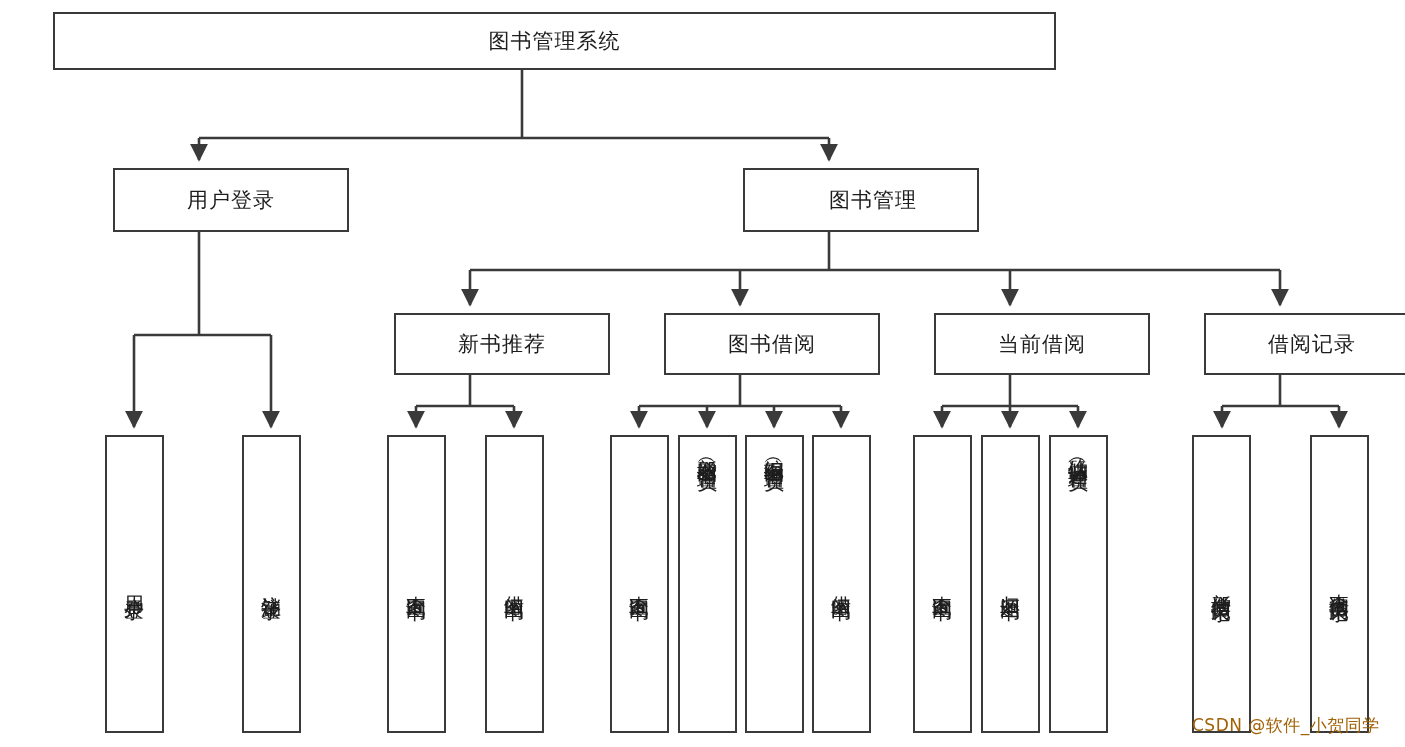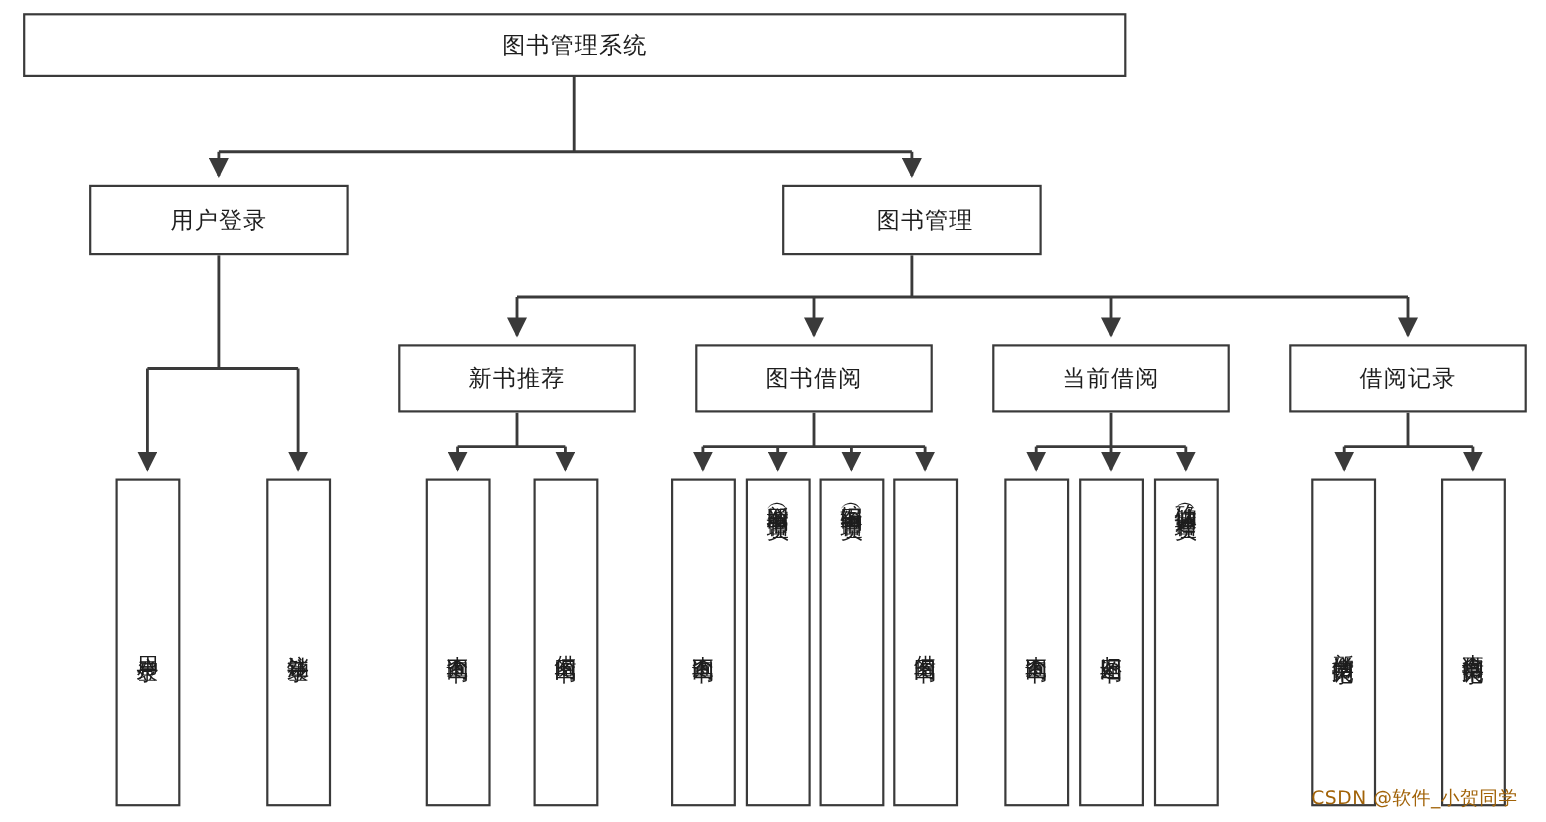--- a/index.html
+++ b/index.html
@@ -2,21 +2,21 @@
 <html><head>
 <meta charset="utf-8">
 <title>图书管理系统 功能结构图</title>
 <style>
   html,body{margin:0;padding:0;background:#ffffff;}
   body{font-family:"DejaVu Sans","Liberation Sans",sans-serif;}
   #canvas{position:relative;width:1405px;height:747px;background:#ffffff;overflow:hidden;}
   #edges{position:absolute;left:0;top:0;width:1405px;height:747px;}
   .node{position:absolute;box-sizing:border-box;background:#ffffff;border:2px solid #3a3a3a;
         display:flex;align-items:center;justify-content:center;color:#1d1d1d;}
-  .node.h{font-size:21px;letter-spacing:1px;}
+  .node.h{font-size:21px;letter-spacing:1px;margin-left:32px;}
   .node.v{font-size:20px;letter-spacing:2px;padding:6px 0;}
   .node.v .vtxt{writing-mode:vertical-rl;text-orientation:upright;line-height:1.0;
         white-space:nowrap;display:block;}
   .node.v.top .vtxt{align-self:flex-start;}
   #watermark{position:absolute;left:1192px;top:714px;font-size:17px;color:#a16207;
         letter-spacing:.5px;white-space:nowrap;}
 </style>
 </head>
 <body>
 

